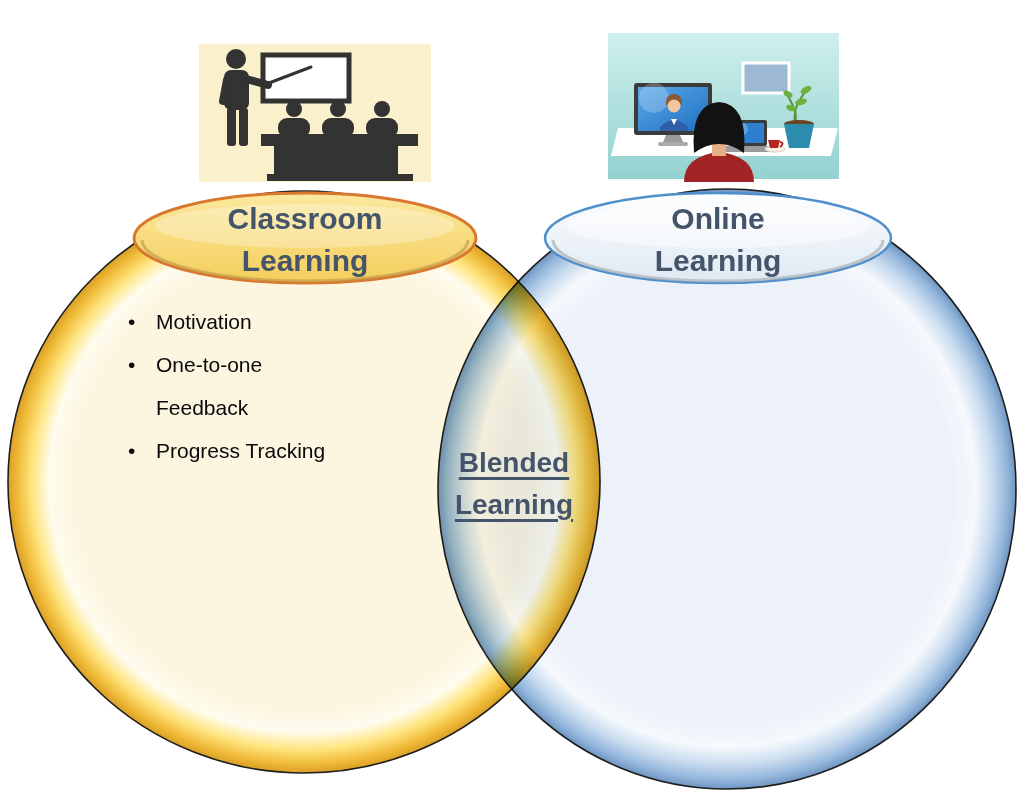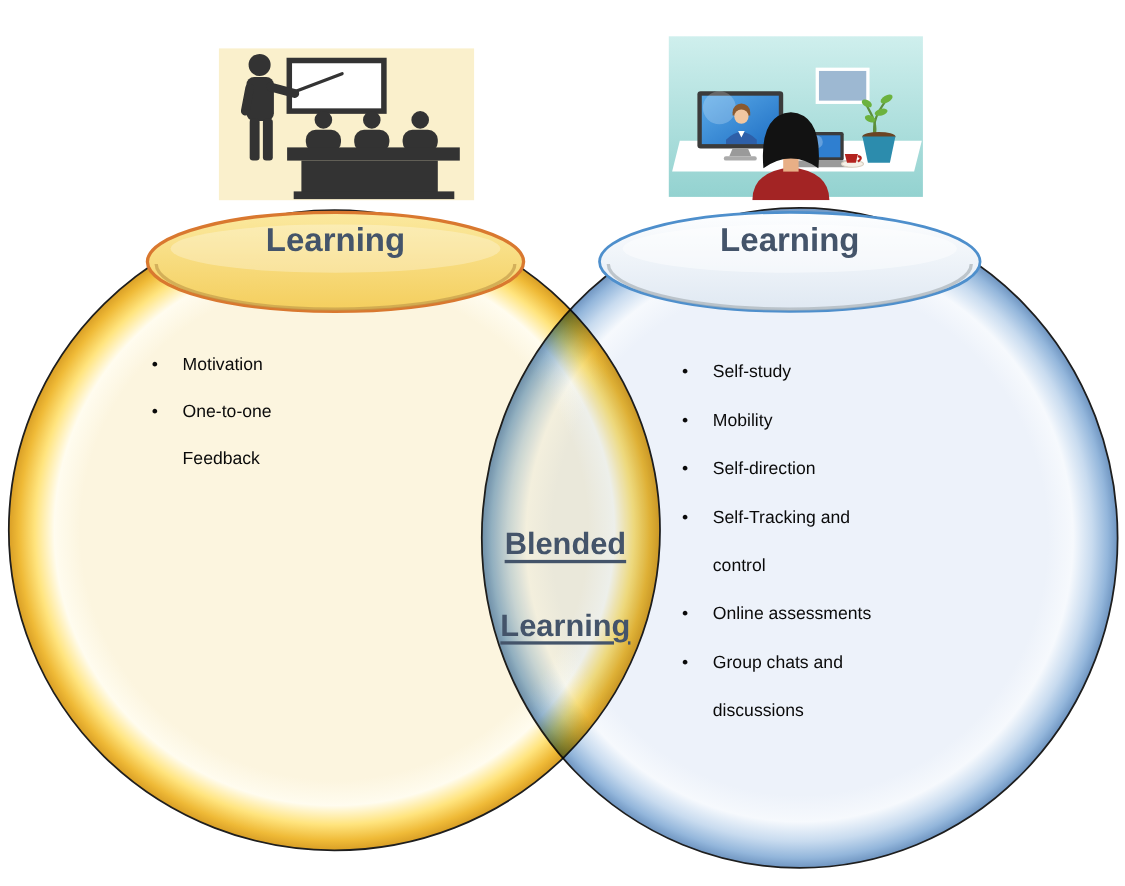--- a/index.html
+++ b/index.html
@@ -20,26 +20,26 @@
   #left-title{left:125px;top:198px;}
   #right-title{left:538px;top:198px;}
   .circle-title span{display:block;}
 
   .overlap-title{
     position:absolute;z-index:3;left:404px;top:442px;width:220px;text-align:center;
     color:#44546A;font-weight:bold;font-size:28px;line-height:42px;
   }
   .overlap-title span{
     display:block;text-decoration:underline;
-    text-decoration-thickness:2.5px;text-underline-offset:5px;margin-top:32px;
+    text-decoration-thickness:2.5px;text-underline-offset:5px;
   }
 
   ul.bullets{
-    position:absolute;z-index:3;margin:14px;padding:0;list-style:none;
-    color:#0a0a0a;font-size:16px;line-height:43px;
+    position:absolute;z-index:3;margin:4px;padding:0;list-style:none;
+    color:#0a0a0a;font-size:21px;line-height:43px;
   }
   ul.bullets li{
     position:relative;padding-left:30px;white-space:pre-line;
   }
   ul.bullets li::before{
     content:"\2022";position:absolute;left:2px;top:0;
   }
   #left-list{left:122px;top:296px;width:330px;}
   #right-list{left:604px;top:303px;width:300px;line-height:44px;}
 </style>
@@ -185,42 +185,35 @@
     </g>
 
     <g>
       <ellipse cx="718" cy="238" rx="173" ry="45" fill="url(#blueCap)" stroke="#4E8FCC" stroke-width="2.5"></ellipse>
       <path d="M553,240 A 165,41 0 0 0 883,240" fill="none" stroke="#AAB2B8" stroke-width="3" opacity="0.7"></path>
       <ellipse cx="718" cy="226" rx="152" ry="22" fill="#FFFFFF" opacity="0.45"></ellipse>
     </g>
   </svg>
 
   <div class="circle-title" id="left-title">
+    <span>Classroom</span>
     <span>Learning</span>
   </div>
 
   <div class="circle-title" id="right-title">
+    <span>Online</span>
     <span>Learning</span>
   </div>
 
   <div class="overlap-title">
     <span>Blended</span>
     <span>Learning</span>
   </div>
 
   <ul class="bullets" id="left-list">
       <li>Motivation</li>
       <li>One-to-one
 Feedback</li>
+      <li>Progress Tracking</li>
     </ul>
 
-  <ul class="bullets" id="right-list">
-      <li>Self-study</li>
-      <li>Mobility</li>
-      <li>Self-direction</li>
-      <li>Self-Tracking and
-control</li>
-      <li>Online assessments</li>
-      <li>Group chats and
-discussions</li>
-    </ul>
 
 </div>
 
 </body></html>

